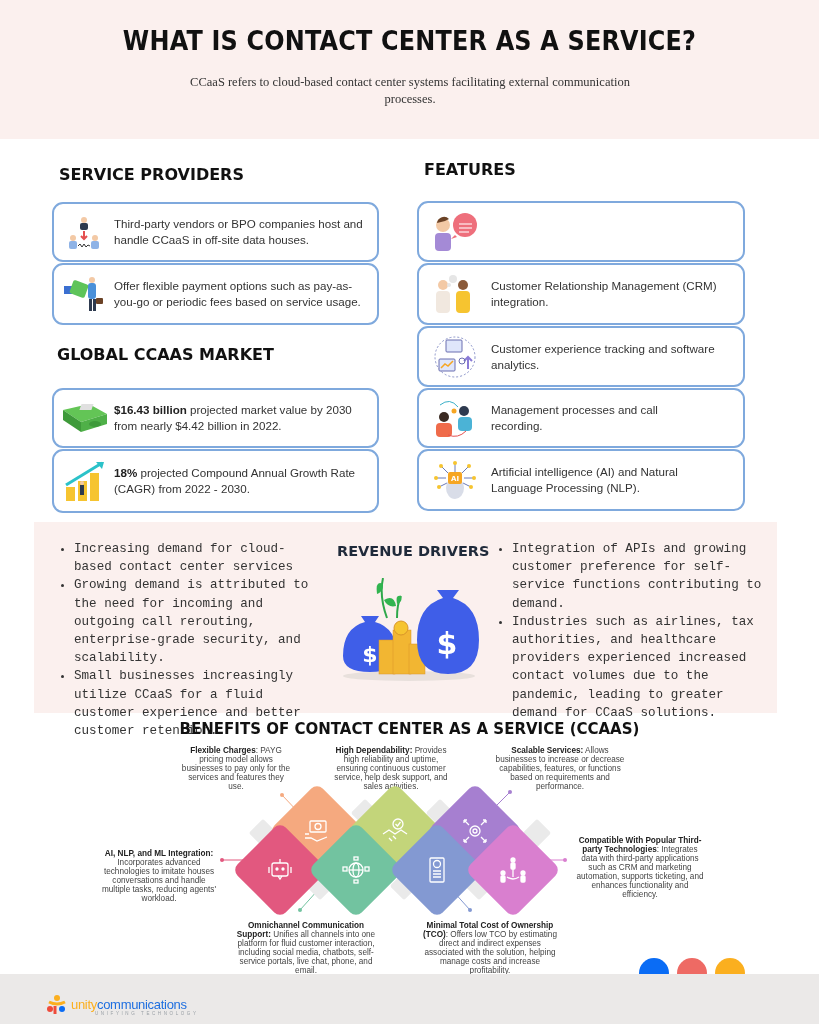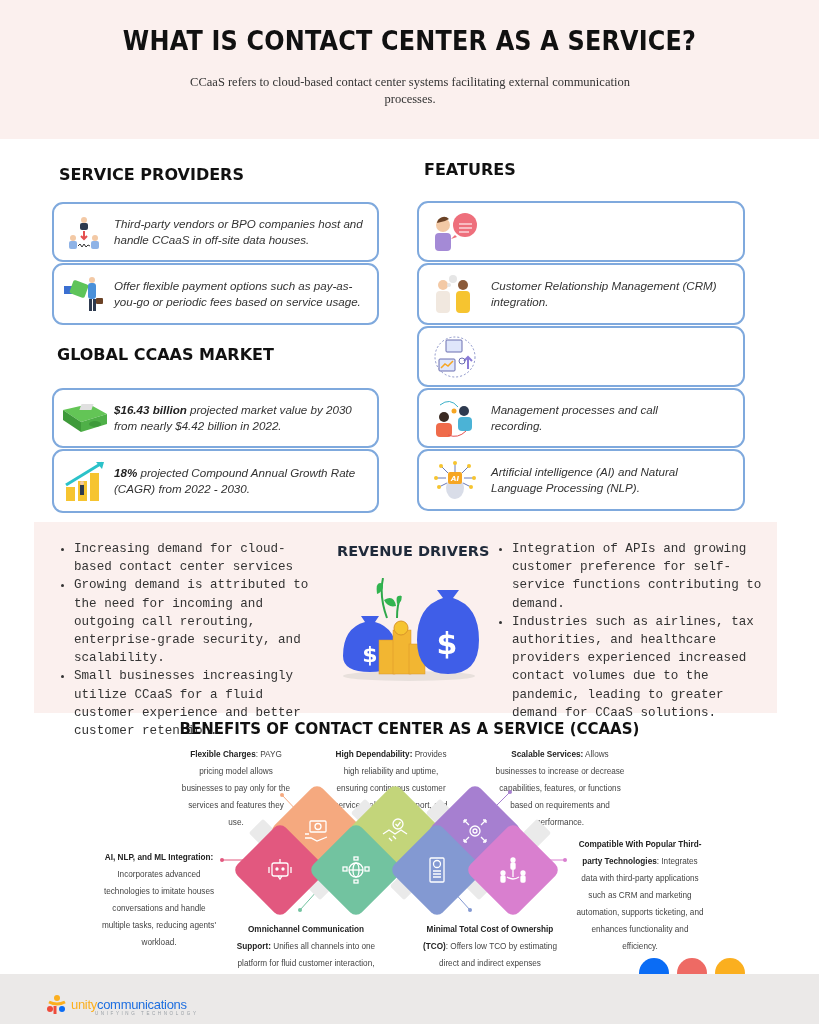--- a/index.html
+++ b/index.html
@@ -2,28 +2,28 @@
 <html><head>
 <meta charset="utf-8">
 <style>
   * { box-sizing: border-box; margin: 0; padding: 0; }
   body { width: 819px; height: 1024px; background: #ffffff; font-family: "Liberation Sans", sans-serif; color: #2a2a2a; position: relative; overflow: hidden; }
   .abs { position: absolute; }
   .header { left: 0; top: 0; width: 819px; height: 139px; background: #fbf0ee; }
   .main-title { left: 0; top: 26px; width: 819px; text-align: center; font-weight: 900; font-size: 26px; letter-spacing: 0.2px; color: #111; font-family: "DejaVu Sans", sans-serif; transform: scaleX(0.92); }
   .subtitle { left: 190px; top: 74px; width: 440px; text-align: center; font-size: 12.5px; line-height: 17px; color: #333; font-family: Liberation Serif, serif; }
   .sec-title { font-family: "DejaVu Sans", sans-serif; font-weight: 900; font-size: 16px; color: #111; }
-  .card { border: 2.5px solid #7fa9dd; border-radius: 11px; background: #fff; display: flex; align-items: center; font-style: italic; }
+  .card { border: 2.5px solid #7fa9dd; border-radius: 11px; background: #fff; display: flex; align-items: center; }
   .card .ico { width: 60px; display: flex; justify-content: center; align-items: center; flex-shrink: 0; }
   .card .txt { font-size: 11.6px; line-height: 16px; color: #333; }
   .card .txt b { color: #222; }
   .drivers { left: 34px; top: 522px; width: 743px; height: 191px; background: #fbf0ee; }
   .bullets { list-style: disc; font-size: 12.6px; line-height: 18.2px; color: #333; font-family: Liberation Mono, monospace; }
   .bullets li { margin-left: 16px; }
-  .benefit-text { font-size: 8.2px; line-height: 17px; text-align: center; color: #444; }
+  .benefit-text { font-size: 8.2px; line-height: 9px; text-align: center; color: #444; }
   .benefit-text b { color: #222; }
   .diamond { width: 68px; height: 68px; border-radius: 8px; transform: rotate(45deg); display: flex; align-items: center; justify-content: center; }
   .diamond > span { transform: rotate(-45deg); display: flex; }
   .gdiamond { width: 20px; height: 20px; background: #eaeaea; transform: rotate(45deg); border-radius: 2px; }
   .footer { left: 0; top: 974px; width: 819px; height: 50px; background: #ebe9e8; }
   .dot { width: 30px; height: 30px; border-radius: 50%; }
 </style>
 </head>
 <body>
 
@@ -121,20 +121,21 @@
   <div class="ico" style="width:72px;">
     <svg width="46" height="44" viewBox="0 0 46 44">
         <circle cx="23" cy="22" r="20" fill="none" stroke="#8a93c9" stroke-dasharray="2 2"></circle>
         <rect x="14" y="5" width="16" height="12" rx="1" fill="#dfe6fb" stroke="#6b6fb0"></rect>
         <rect x="7" y="24" width="16" height="12" rx="1" fill="#dfe6fb" stroke="#6b6fb0"></rect>
         <path d="M9 33 l4 -4 l3 2 l5 -5" stroke="#f6a623" fill="none" stroke-width="1.5"></path>
         <path d="M36 34 v-12 M32 26 l4 -4 l4 4" stroke="#8a7bd6" fill="none" stroke-width="2"></path>
         <circle cx="30" cy="26" r="3" fill="none" stroke="#6b6fb0"></circle>
       </svg>
   </div>
+  <div class="txt" style="width:250px;">Customer experience tracking and software analytics.</div>
 </div>
 <div class="abs card" style="left:417px;top:388px;width:328px;height:60px;">
   <div class="ico" style="width:72px;">
     <svg width="50" height="42" viewBox="0 0 50 42">
         <path d="M10 8 q10 -8 18 2" fill="none" stroke="#3ab0c8" stroke-width="1"></path>
         <circle cx="14" cy="20" r="5" fill="#3a2a22"></circle>
         <rect x="6" y="26" width="16" height="14" rx="4" fill="#ef6b4a"></rect>
         <circle cx="34" cy="14" r="5" fill="#2e3a4f"></circle>
         <rect x="28" y="20" width="14" height="14" rx="4" fill="#4bb3d6"></rect>
         <circle cx="24" cy="14" r="2.5" fill="#f6a623"></circle>

